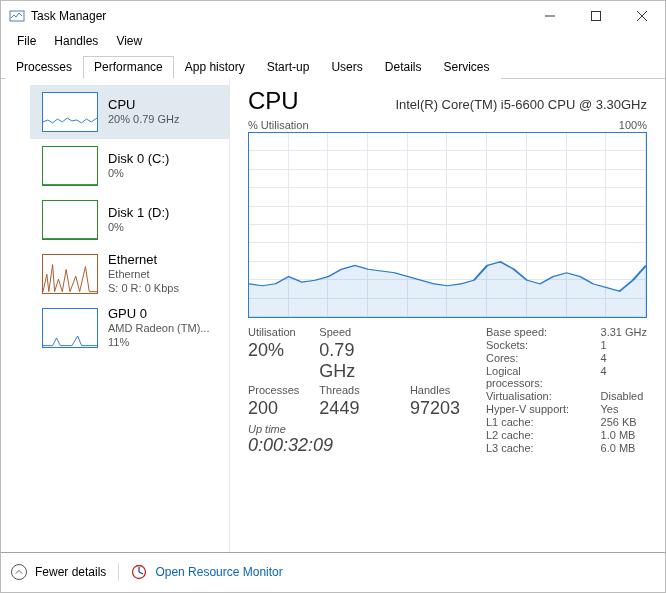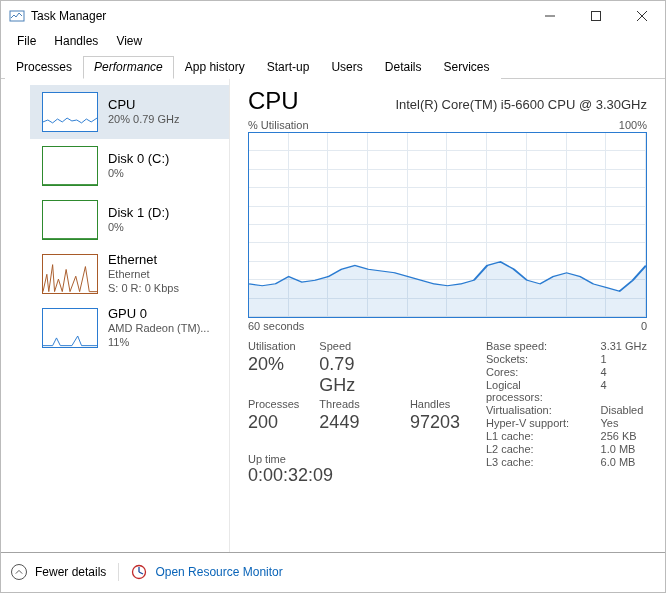--- a/index.html
+++ b/index.html
@@ -31,21 +31,21 @@
   .menubar span { padding:2px 8px; }
   .tabs {
     display:flex; align-items:flex-end; height:24px; border-bottom:1px solid #ccc; padding-left:4px;
     margin-top:4px;
   }
   .tab {
     padding:3px 10px 4px; font-size:12px; border:1px solid transparent; position:relative; top:1px;
     background:#fff;
   }
   .tab.active {
-    border:1px solid #ccc; border-bottom:1px solid #fff;font-style:italic;
+    border:1px solid #ccc; border-bottom:1px solid #fff;
   }
   .content {
     display:flex; height: calc(100% - 30px - 20px - 24px - 38px - 6px); padding-left: 29px;
   }
   .sidebar {
     width:200px; border-right:1px solid #e8e8e8; padding-top:6px; overflow:hidden;
   }
   .side-item {
     display:flex; align-items:center; padding:6px 10px 6px 12px; gap:10px;
     height:54px;
@@ -71,21 +71,21 @@
       repeating-linear-gradient(to bottom, transparent 0, transparent calc(10% - 1px), #e2e9f0 calc(10% - 1px), #e2e9f0 10%);
   }
   .chart svg { position:absolute; inset:0; width:100%; height:100%; }
   .chart-bottom { display:flex; justify-content:space-between; font-size:11px; color:#555; margin-top:2px;}
   .stats { display:flex; margin-top:8px; gap:26px; }
   .stats-left { display:grid; grid-template-columns:auto auto auto; column-gap:20px; row-gap:2px; align-content:start;}
   .stat-label { font-size:11px; color:#555; }
   .stat-value { font-size:18px; color:#444; }
   .stats-right { display:grid; grid-template-columns:auto auto; column-gap:24px; row-gap:1px; font-size:11px; color:#555; align-content:start;}
   .stats-right .v { color:#555; }
-  .uptime-block { margin-top:20px; }
+  .uptime-block { margin-top:4px;font-style:italic; }
   .footer {
     height:38px; border-top:1px solid #a3a3a3; display:flex; align-items:center; padding:0 10px; gap:8px; font-size:12px;
   }
   .footer .sep { width:1px; height:18px; background:#ddd; margin:0 4px;}
   .link { color:#0a64b8; }
   .circ-icon { width:16px; height:16px; border:1px solid #555; border-radius:50%; display:inline-flex; align-items:center; justify-content:center; font-size:10px;}
   .rm-icon { width:16px; height:16px; display:inline-flex; align-items:center; justify-content:center; }
   .rm-icon svg { width:16px; height:16px; }
   .mem-thumb { border-color:#902a90; }
   .mem-fill { position:absolute; left:0; right:0; bottom:0; height:30%; background:#e9c8e9; border-top:1px solid #902a90;}
@@ -215,24 +215,20 @@
     </div>
     <div class="chart-labels">
       <span>% Utilisation</span>
       <span>100%</span>
     </div>
     <div class="chart">
       <svg id="chart-svg" viewBox="0 0 100 100" preserveAspectRatio="none">
           <polygon points="0,100 0.00,82.00 3.33,83.00 6.67,82.00 10.00,78.00 13.33,81.00 16.67,80.00 20.00,78.00 23.33,74.00 26.67,72.00 30.00,74.00 33.33,75.00 36.67,76.00 40.00,78.00 43.33,80.00 46.67,82.00 50.00,83.00 53.33,82.00 56.67,80.00 60.00,72.00 63.33,70.00 66.67,74.00 70.00,80.00 73.33,82.00 76.67,78.00 80.00,76.00 83.33,78.00 86.67,82.00 90.00,84.00 93.33,86.00 96.67,80.00 100.00,72.00 100,100" fill="rgba(42,123,209,0.12)" stroke="none"></polygon>
           <polyline points="0.00,82.00 3.33,83.00 6.67,82.00 10.00,78.00 13.33,81.00 16.67,80.00 20.00,78.00 23.33,74.00 26.67,72.00 30.00,74.00 33.33,75.00 36.67,76.00 40.00,78.00 43.33,80.00 46.67,82.00 50.00,83.00 53.33,82.00 56.67,80.00 60.00,72.00 63.33,70.00 66.67,74.00 70.00,80.00 73.33,82.00 76.67,78.00 80.00,76.00 83.33,78.00 86.67,82.00 90.00,84.00 93.33,86.00 96.67,80.00 100.00,72.00" fill="none" stroke="#2a7bd1" stroke-width="0.6"></polyline>
         </svg>
-    </div>
-    <div class="chart-bottom">
-      <span>60 seconds</span>
-      <span>0</span>
     </div>
 
     <div class="stats">
       <div>
         <div class="stats-left">
           <span class="stat-label">Utilisation</span>
           <span class="stat-label">Speed</span>
           <span></span>
           <span class="stat-value">20%</span>
           <span class="stat-value">0.79 GHz</span>

